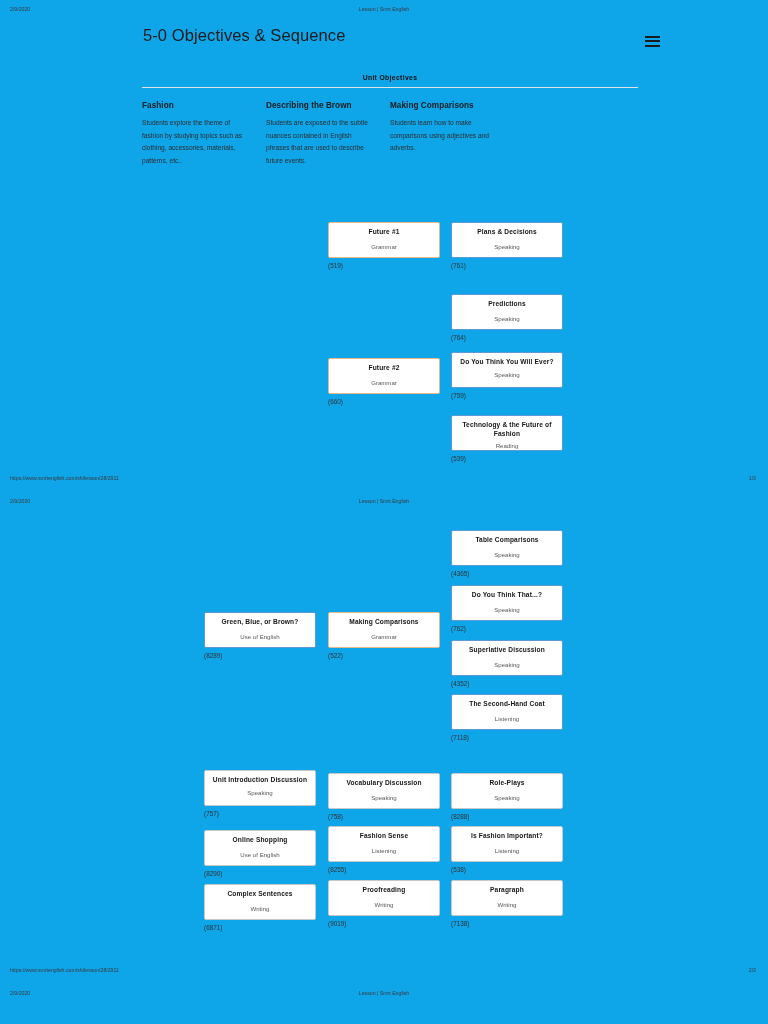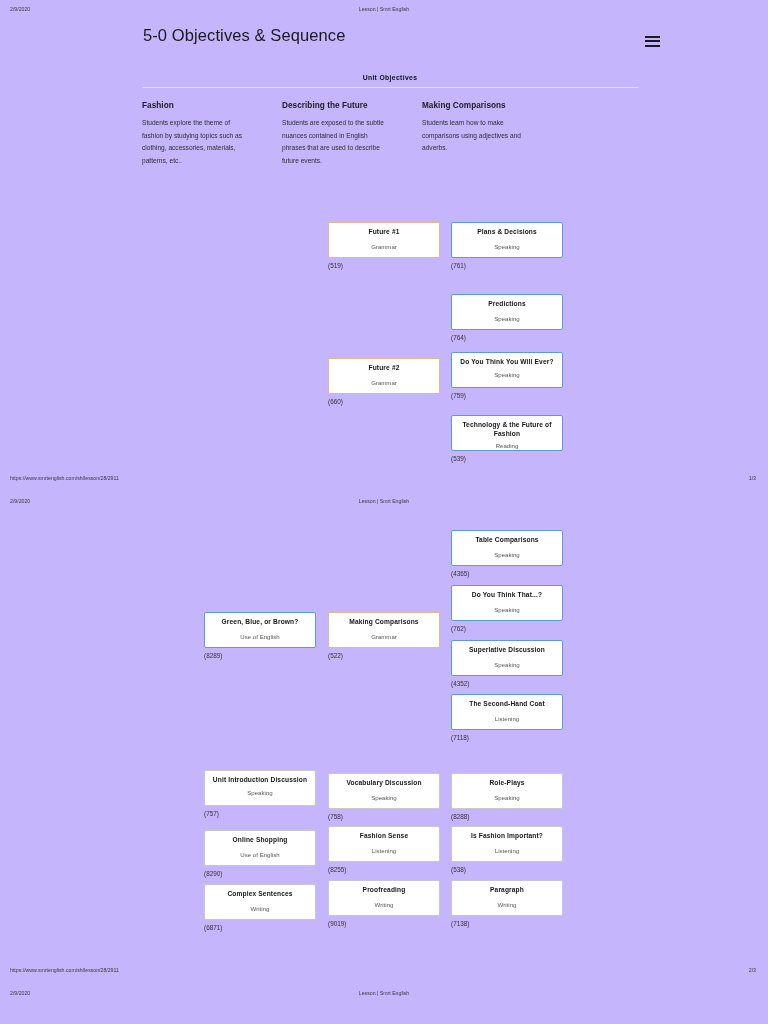--- a/index.html
+++ b/index.html
@@ -6,21 +6,21 @@
   html, body {
     margin: 0; padding: 0;
     background: #ffffff;
     width: 768px;
     font-family: "Liberation Sans", sans-serif;
     color: #000000;
   }
   .page {
     position: relative;
     width: 768px;
-    background: #c4b5fd;
+    background: #0ea5e9;
   }
   .page-1 { height: 492px; }
   .page-2 { height: 492px; }
   .page-3 { height: 40px; }
 
   
   .print-head {
     position: absolute;
     top: 6px; left: 0; right: 0;
     height: 12px;
@@ -84,21 +84,21 @@
     letter-spacing: 0.35px;
     color: #111;
     padding-bottom: 6px;
   }
   .obj-rule {
     border-top: 1px solid #e2e2e2;
     margin-bottom: 13px;
   }
   .obj-cols {
     display: flex;
-    gap: 16px;
+    gap: 0px;
   }
   .obj-col { width: 124px; padding-right: 16px; }
   .obj-col-title {
     font-size: 8.2px;
     font-weight: bold;
     color: #1c1c1c;
     margin-bottom: 7px;
     letter-spacing: 0.05px;
   }
   .obj-col-body {
@@ -167,21 +167,21 @@
 
   <div class="objectives">
     <div class="obj-heading">Unit Objectives</div>
     <div class="obj-rule"></div>
     <div class="obj-cols">
       <div class="obj-col">
         <div class="obj-col-title">Fashion</div>
         <div class="obj-col-body">Students explore the theme of fashion by studying topics such as clothing, accessories, materials, patterns, etc..</div>
       </div>
       <div class="obj-col">
-        <div class="obj-col-title">Describing the Future</div>
+        <div class="obj-col-title">Describing the Brown</div>
         <div class="obj-col-body">Students are exposed to the subtle nuances contained in English phrases that are used to describe future events.</div>
       </div>
       <div class="obj-col">
         <div class="obj-col-title">Making Comparisons</div>
         <div class="obj-col-body">Students learn how to make comparisons using adjectives and adverbs.</div>
       </div>
     </div>
   </div>
 
   <div id="cards-page1">

